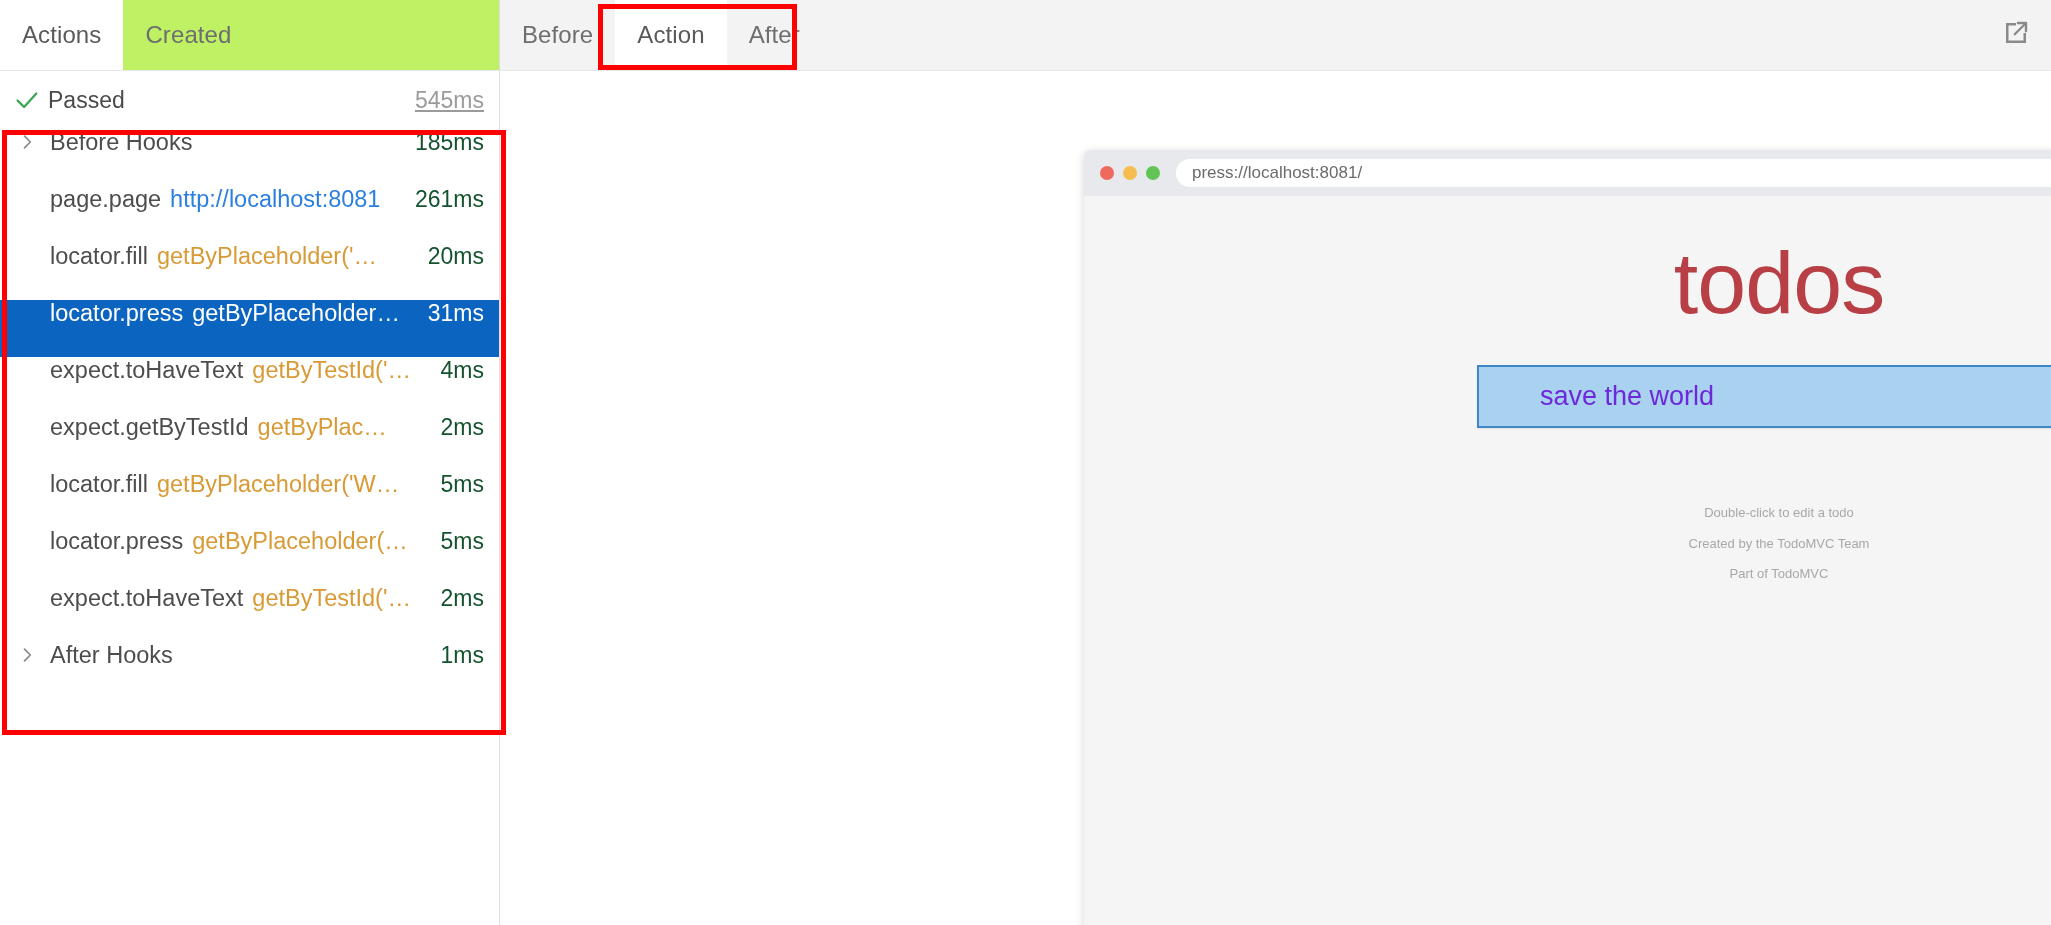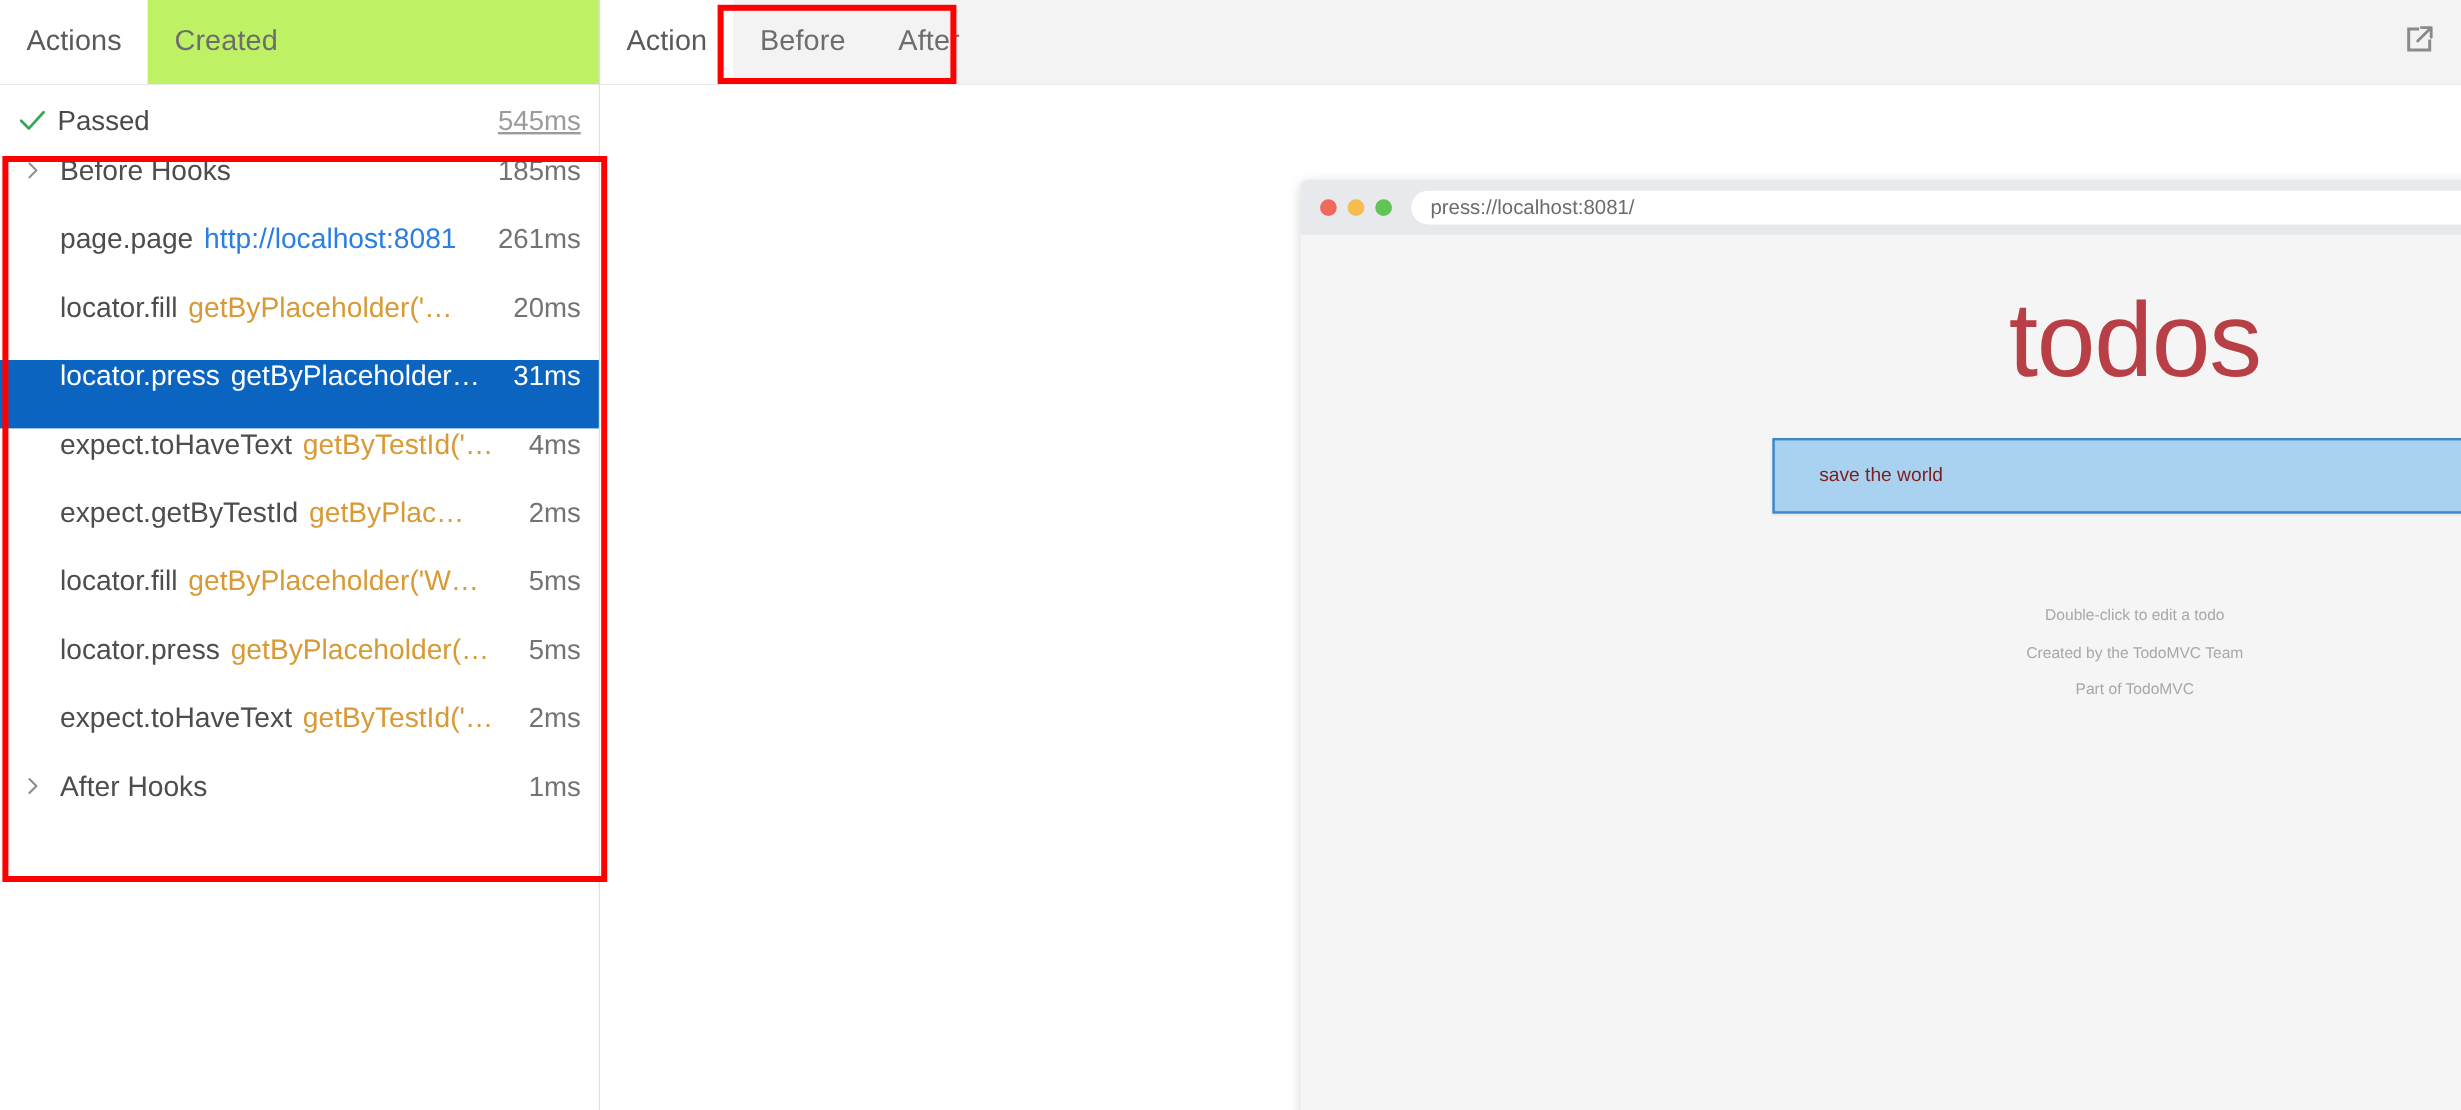--- a/index.html
+++ b/index.html
@@ -113,21 +113,21 @@
     color: #d89a35;
     flex: 1;
     overflow: hidden;
     text-overflow: ellipsis;
     min-width: 0;
   }
   .act-params.url { color: #2b7fe0; }
   .act-params.none { color: transparent; }
   .act-dur {
     font-size: 23px;
-    color: #737373;
+    color: #14532d;
     flex: none;
     margin-left: 10px;
   }
   .action-row.selected .act-title,
   .action-row.selected .act-params,
   .action-row.selected .act-dur {
     color: #ffffff;
   }
   .action-row.selected .chevron svg { stroke: #fff; }
 
@@ -241,23 +241,23 @@
     width: 604px;
     margin: 38px auto 0 auto;
     background: #a9d1f0;
     border: 2px solid #3f88c5;
     height: 63px;
     display: flex;
     align-items: center;
     box-shadow: 0 1px 2px rgba(0,0,0,.08);
   }
   .todo-input-text {
-    font-size: 16px;
-    color: #7f1d1d;
-    padding-left: 37px;
+    font-size: 27px;
+    color: #6d28d9;
+    padding-left: 61px;
   }
   .todo-footer {
     margin-top: 70px;
     text-align: center;
     color: #a8a8a8;
     font-size: 13px;
     line-height: 2.35;
   }
   .todo-footer div { font-size: 13px; }
 
@@ -400,25 +400,25 @@
         </div>
       </div>
   </div>
 
   <div class="panel-divider"></div>
   <div class="left-tabbar-divider"></div>
 
   <div class="right-panel">
 
     <div class="right-tabbar">
+      <div class="tab">
+        <span>Before</span>
+      </div>
       <div class="tab active">
         <span>Action</span>
-      </div>
-      <div class="tab">
-        <span>Before</span>
       </div>
       <div class="tab">
         <span>After</span>
       </div>
       <div class="spring"></div>
       <div class="ext-link-btn">
         <span>
           <svg width="30" height="30" viewBox="0 0 24 24" fill="none">
             <path d="M4 4 H12 V6 H6 V18 H18 V12 H20 V20 H4 Z" fill="#8a8a8a"></path>
             <path d="M13.5 4 H20 V10.5" stroke="#8a8a8a" stroke-width="1.9" fill="none" stroke-linecap="round" stroke-linejoin="round"></path>

